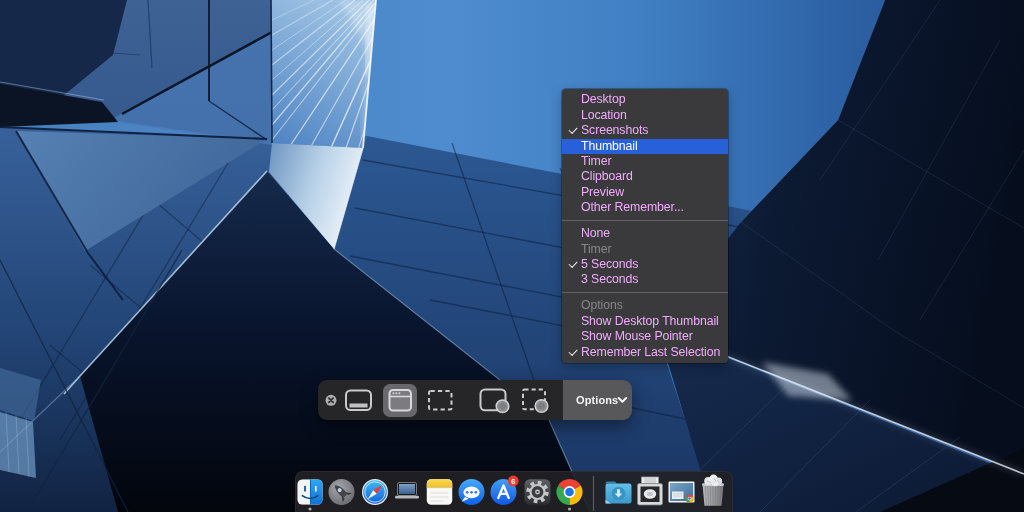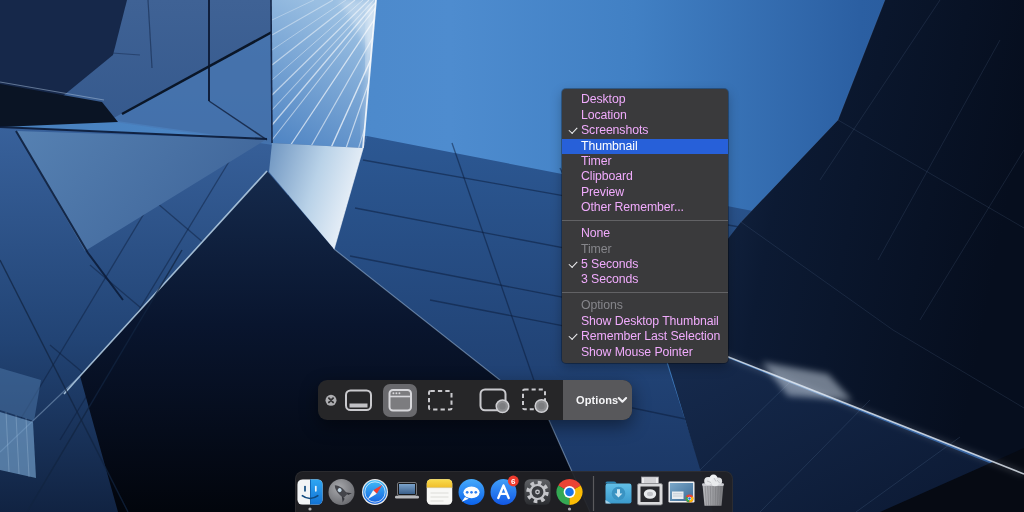--- a/index.html
+++ b/index.html
@@ -245,22 +245,22 @@
     <div class="row">Preview</div>
     <div class="row">Other Remember...</div>
     <div class="sep"></div>
     <div class="row">None</div>
     <div class="row hdr">Timer</div>
     <div class="row"><span class="chk"></span>5 Seconds</div>
     <div class="row">3 Seconds</div>
     <div class="sep"></div>
     <div class="row hdr">Options</div>
     <div class="row">Show Desktop Thumbnail</div>
+    <div class="row">Show Mouse Pointer</div>
     <div class="row"><span class="chk"></span>Remember Last Selection</div>
-    <div class="row">Show Mouse Pointer</div>
   </div>
 
   <div class="dock">
     <svg width="438" height="45" viewBox="0 0 438 45" style="position:absolute;left:0;top:0">
       <defs>
         <linearGradient id="fBlue" x1="0" y1="0" x2="0" y2="1">
           <stop offset="0" stop-color="#2fa7f3"></stop>
             <stop offset="1" stop-color="#1272d4"></stop>
         </linearGradient>
         <radialGradient id="launch" cx=".4" cy=".35" r=".8">

